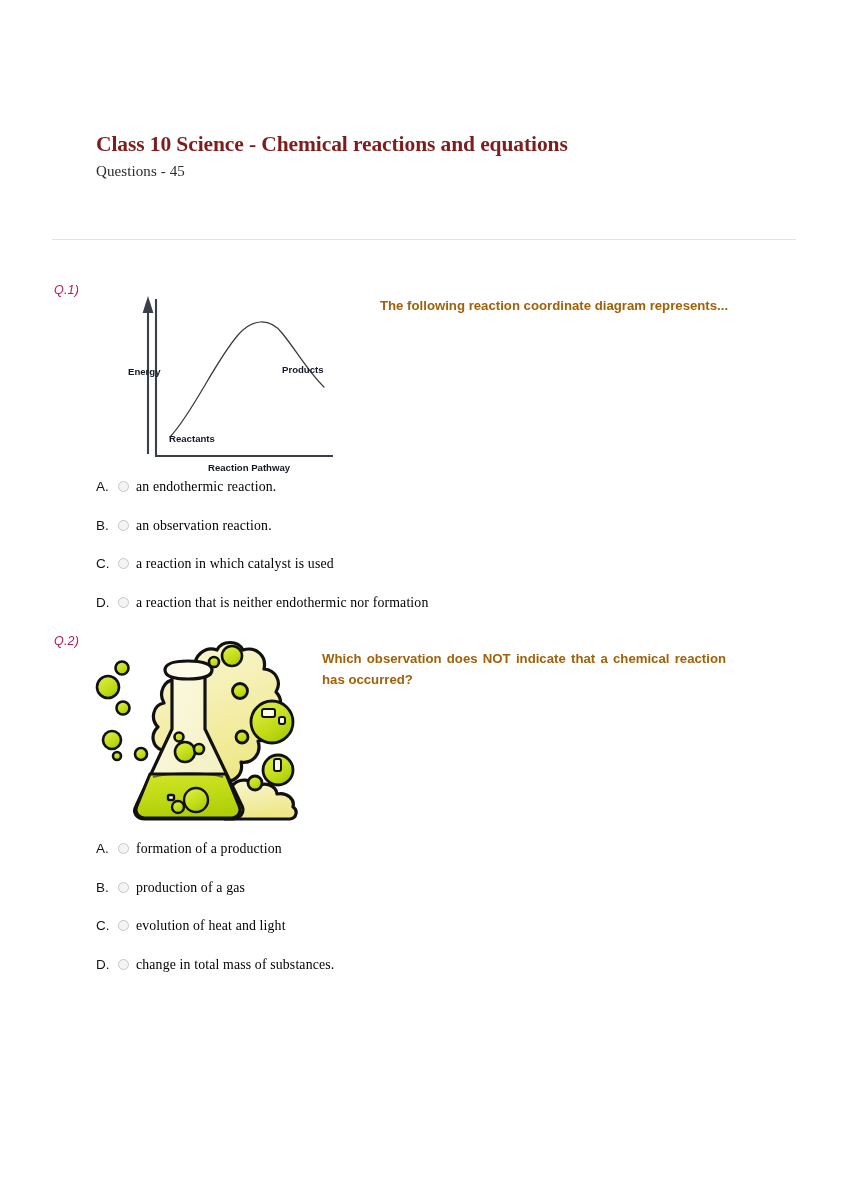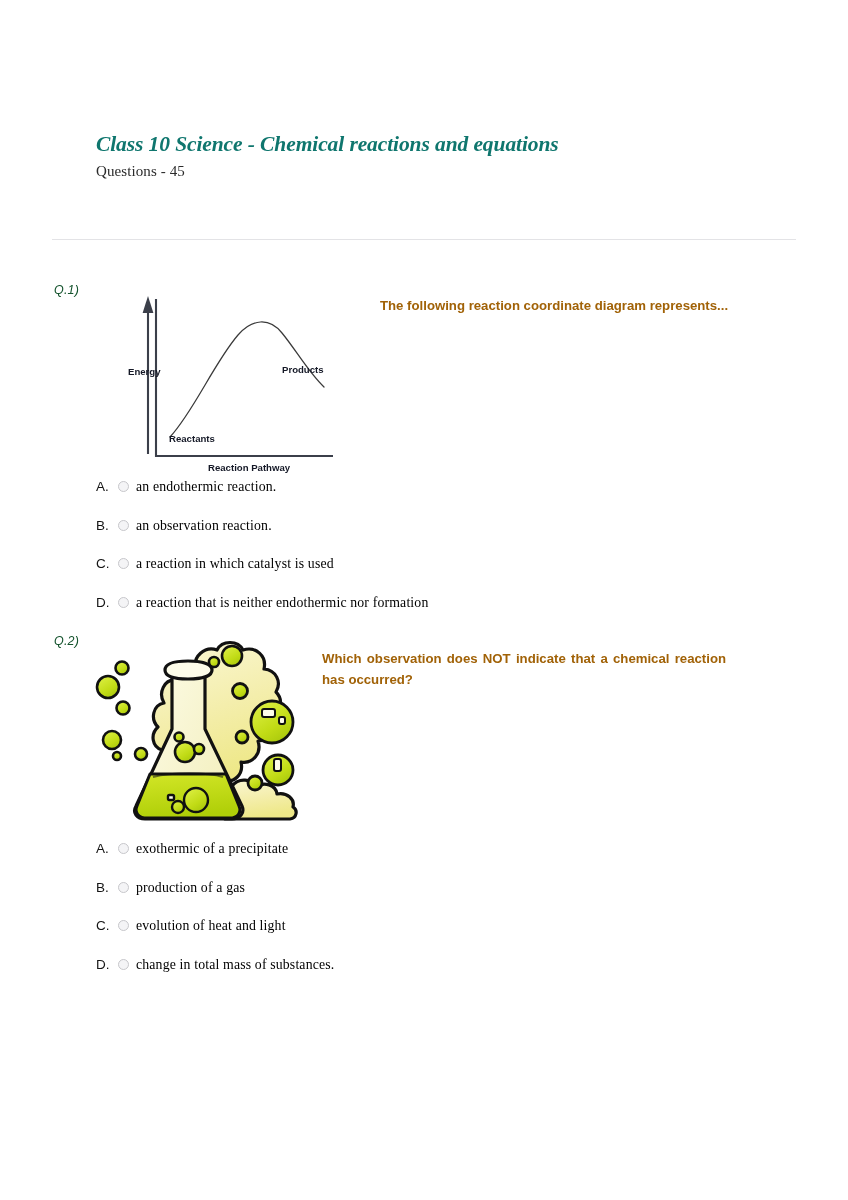--- a/index.html
+++ b/index.html
@@ -28,23 +28,22 @@
     left: 96px;
     top: 132px;
     width: 700px;
   }
   .doc-title {
     font-family: "Liberation Serif", serif;
     font-weight: bold;
     font-size: 21.5px;
     line-height: 1.18;
     letter-spacing: -0.1px;
-    color: #0f766e;
+    color: #7f1d1d;
     margin: 0;
-    font-style: italic;
   }
   .doc-subtitle {
     font-family: "Liberation Serif", serif;
     font-size: 15px;
     color: #2b2b2b;
     margin: 6px 0 0 0;
     letter-spacing: 0.1px;
   }
 
   .divider {
@@ -62,21 +61,21 @@
     left: 0;
     width: 848px;
   }
   .q-num {
     position: absolute;
     left: 54px;
     top: 0;
     font-family: "Liberation Sans", sans-serif;
     font-style: italic;
     font-size: 12.5px;
-    color: #14532d;
+    color: #be185d;
     letter-spacing: 0.2px;
   }
   .q-media {
     position: absolute;
   }
   .q-text {
     position: absolute;
     font-family: "Liberation Sans", sans-serif;
     font-weight: bold;
     font-size: 13.2px;
@@ -307,21 +306,21 @@
         </svg>
       </div>
     </div>
 
     <div class="q-text" style="left:322px; top:14px; width:404px;">Which observation does NOT indicate that a chemical reaction has occurred?</div>
 
     <div class="options" style="top:207px;">
       <div class="option-row">
         <span class="opt-letter">A.</span>
         <span class="opt-radio"></span>
-        <span class="opt-text">exothermic of a precipitate</span>
+        <span class="opt-text">formation of a production</span>
       </div>
       <div class="option-row">
         <span class="opt-letter">B.</span>
         <span class="opt-radio"></span>
         <span class="opt-text">production of a gas</span>
       </div>
       <div class="option-row">
         <span class="opt-letter">C.</span>
         <span class="opt-radio"></span>
         <span class="opt-text">evolution of heat and light</span>

